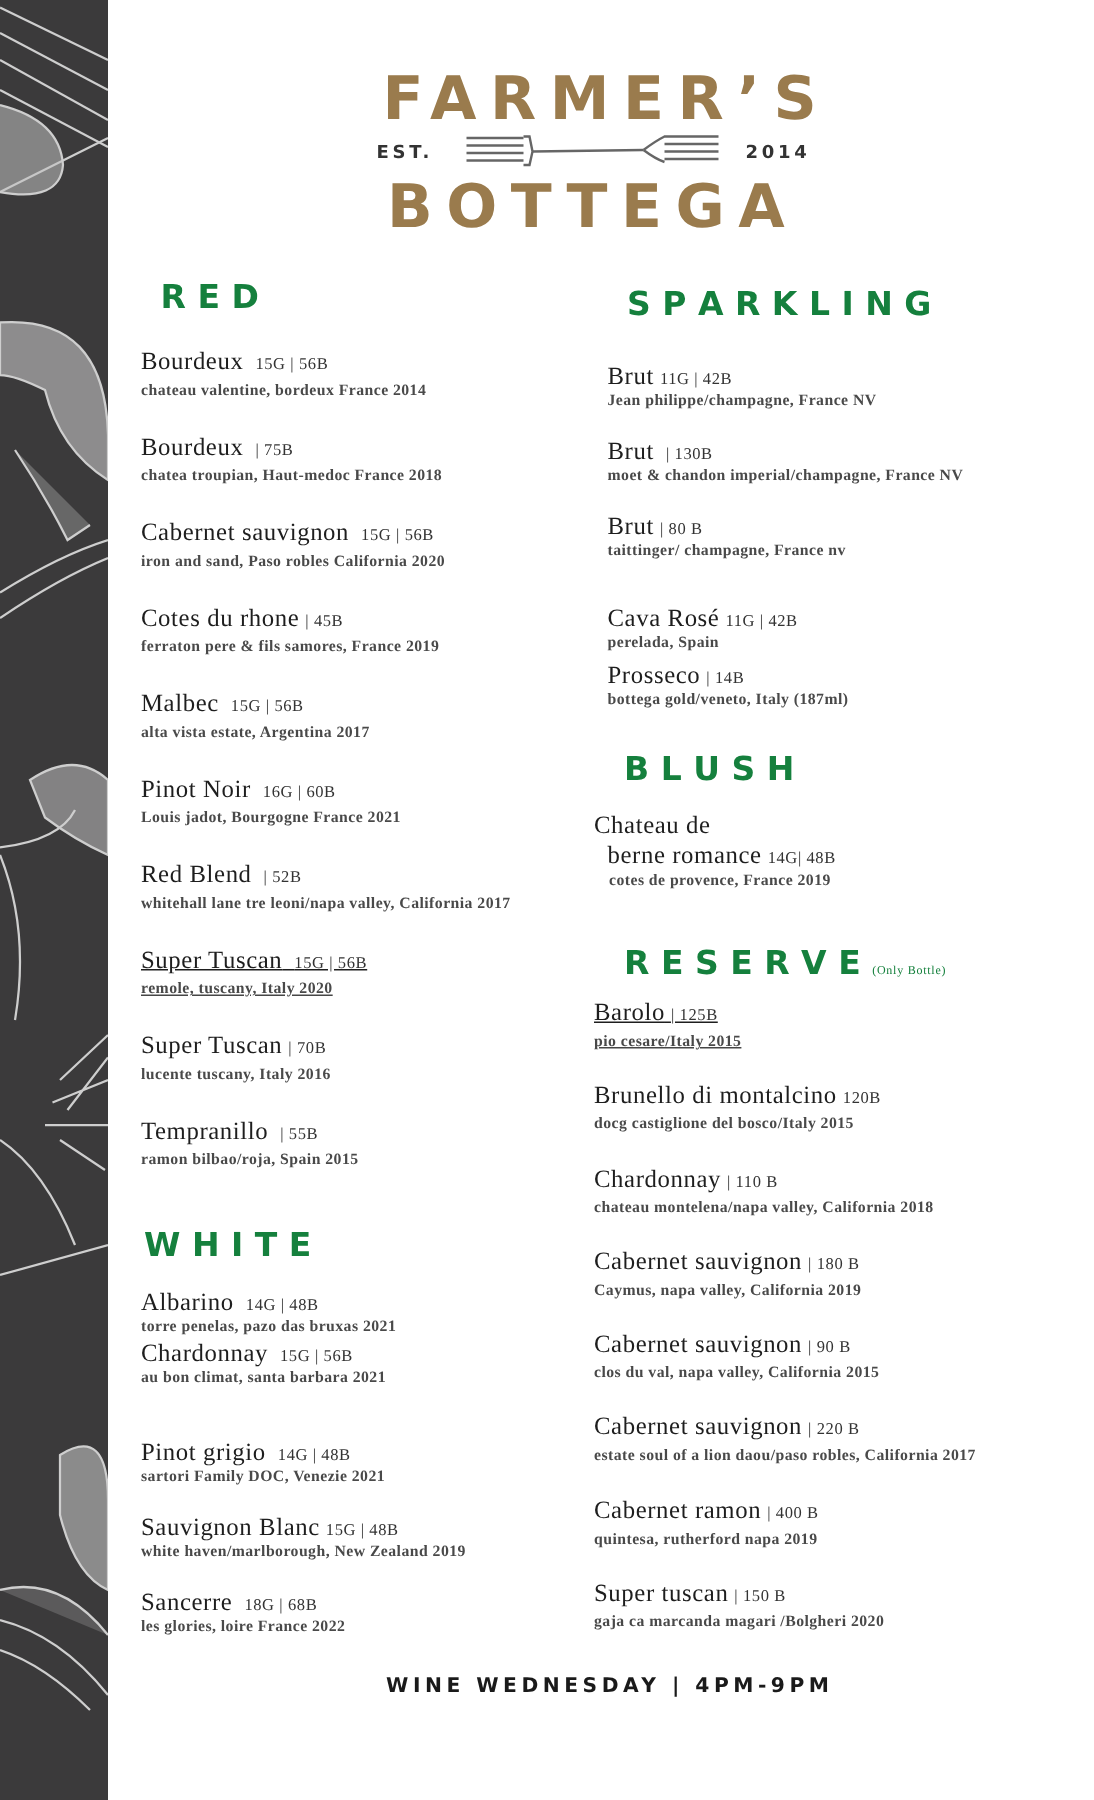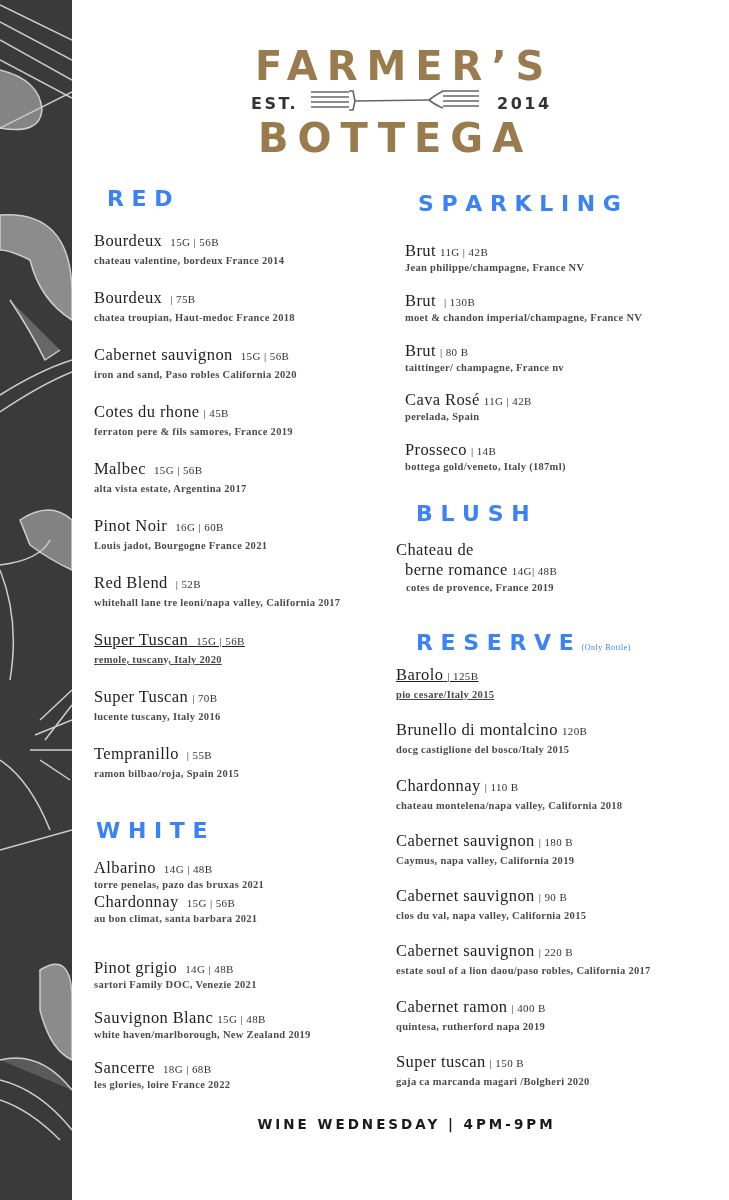--- a/index.html
+++ b/index.html
@@ -15,29 +15,29 @@
   .strip svg { position: absolute; left: 0; top: 0; }
   .logo-line1, .logo-line3 {
     font-family: "DejaVu Sans", "Liberation Sans", sans-serif;
     font-weight: bold; color: #9a7b4d; font-size: 40px; letter-spacing: 9px; line-height: 44px;
   }
   .logo-line1 { position: absolute; left: 255px; top: 44px; }
   .logo-line3 { position: absolute; left: 258px; top: 116px; }
   .logo-est, .logo-year {
     position: absolute; top: 94px;
     font-family: "DejaVu Sans", "Liberation Sans", sans-serif; font-weight: bold;
-    font-size: 16px; letter-spacing: 2.5px; color: #333;
+    font-size: 12px; letter-spacing: 2.5px; color: #333;
   }
   .logo-est { left: 251px; }
   .logo-year { left: 497px; }
   .fork { position: absolute; left: 309px; top: 88px; }
 
   .section-title {
     position: absolute; font-family: "DejaVu Sans", "Liberation Sans", sans-serif;
-    font-weight: bold; font-size: 22px; color: #3b82f6; line-height: 26px;
+    font-weight: bold; font-size: 22px; color: #15803d; line-height: 26px;
   }
   .section-note { font-family: "Liberation Serif", serif; font-weight: normal; font-size: 8px; letter-spacing: 0.5px; }
 
   .item { position: absolute; }
   .item .name { font-size: 16.5px; letter-spacing: 0.4px; color: #1e1e1e; }
   .item .price { font-size: 11px; letter-spacing: 0.4px; color: #333; }
   .item .desc { font-size: 10.5px; letter-spacing: 0.3px; color: #222; margin-top: 4px; font-weight: bold; opacity: .82; }
   .item .line1 { display: block; font-size: 16.5px; }
   .item .indent { padding-left: 9px; }
   .item .desc.indent { padding-left: 10px; margin-top: 2px; }
@@ -188,21 +188,21 @@
 <div class="item" style="left:405px; top:291px;">
   <span class="name">Brut</span>&nbsp;
   <span class="price">| 130B</span>
   <div class="desc" style="margin-top:1px">moet &amp; chandon imperial/champagne, France NV</div>
 </div>
 <div class="item" style="left:405px; top:341px;">
   <span class="name">Brut</span>
   <span class="price">| 80 B</span>
   <div class="desc" style="margin-top:1px">taittinger/ champagne, France nv</div>
 </div>
-<div class="item" style="left:405px; top:390px;">
+<div class="item" style="left:405px; top:402px;">
   <span class="name">Cava Rosé</span>
   <span class="price">11G | 42B</span>
   <div class="desc" style="margin-top:1px">perelada, Spain</div>
 </div>
 <div class="item" style="left:405px; top:440px;">
   <span class="name">Prosseco</span>
   <span class="price">| 14B</span>
   <div class="desc" style="margin-top:1px">bottega gold/veneto, Italy (187ml)</div>
 </div>
 

